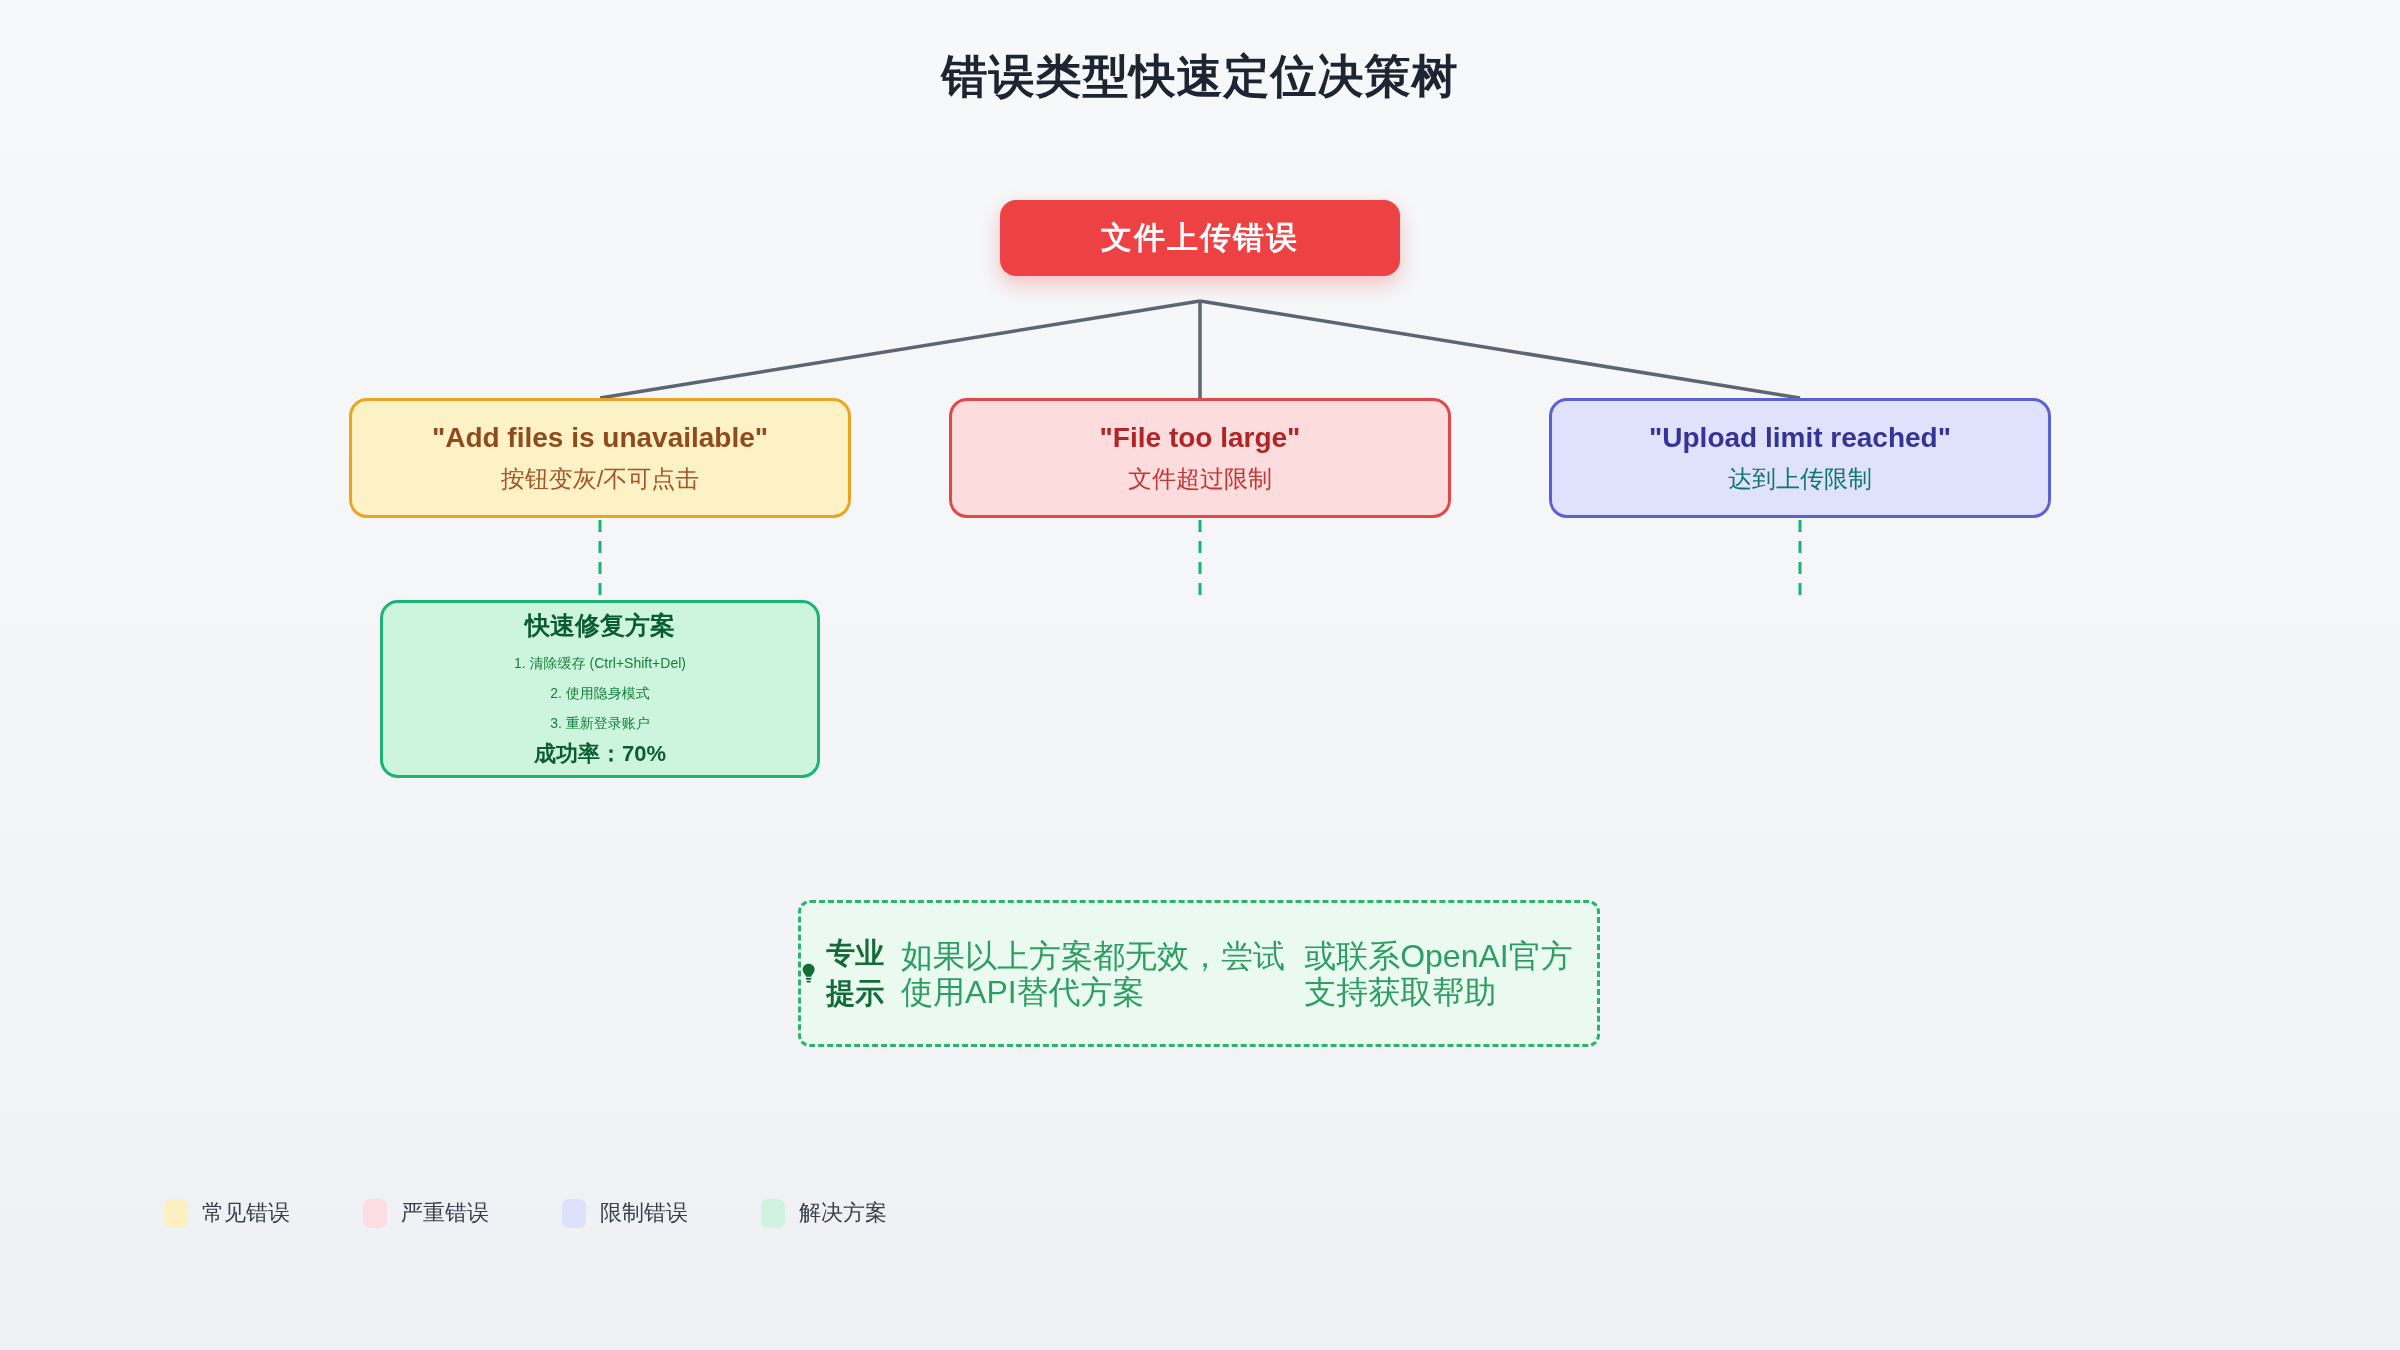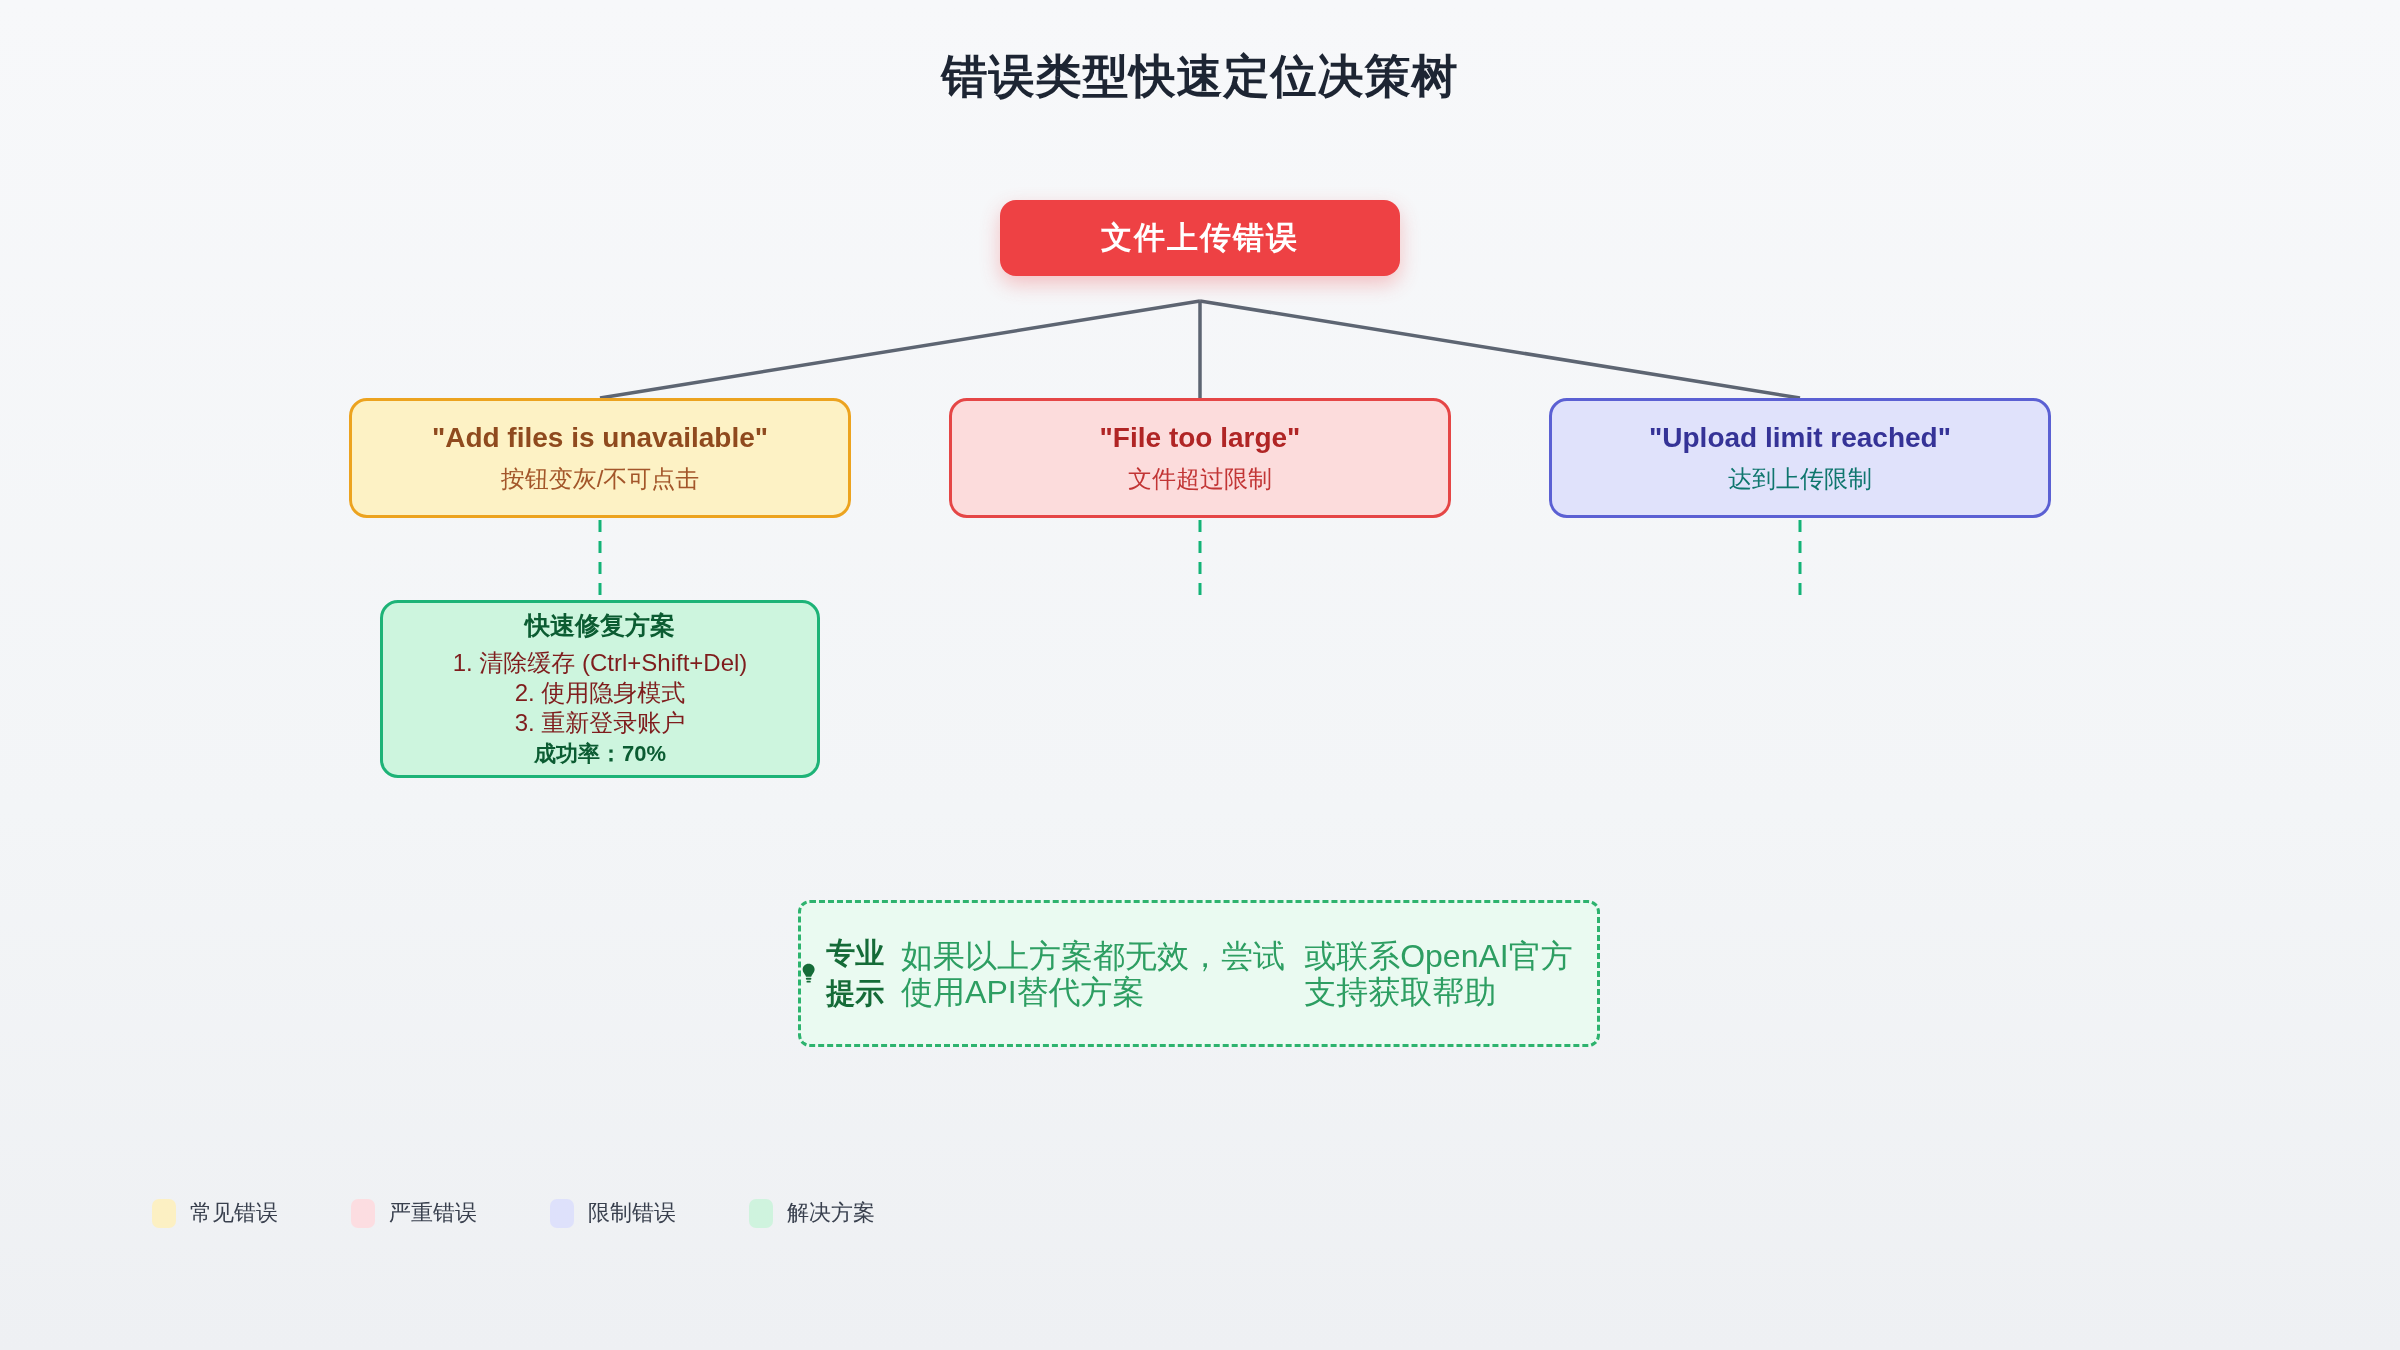--- a/index.html
+++ b/index.html
@@ -42,37 +42,37 @@
   .branch.purple .b-title{color:#353397;}
   .branch.purple .b-sub{color:#0f766e;}
   
   .solution{
     position:absolute;top:600px;width:440px;height:178px;border-radius:18px;
     background:#cdf5de;border:3px solid #1db377;box-sizing:border-box;
     display:flex;flex-direction:column;align-items:center;justify-content:center;
     padding:10px 8px;gap:2px;
   }
   .solution .s-title{font-size:25px;font-weight:700;color:#0b5c32;margin-bottom:5px;}
-  .solution .s-line{font-size:24px;color:#7f1d1d;line-height:28px;}
+  .solution .s-line{font-size:14px;color:#15803d;line-height:28px;}
   .solution .s-rate{font-size:22px;font-weight:700;color:#0b5c32;line-height:30px;}
   .solution.s1{left:380px;}
   .solution.s2{left:980px;}
   .solution.s3{left:1580px;}
   
   .tip{
     position:absolute;left:798px;top:900px;width:802px;height:147px;border-radius:12px;
     background:#eafaf1;border:3px dashed #2db36e;box-sizing:border-box;
     display:flex;align-items:center;justify-content:center;gap:4px;
   }
   .tip-head{display:flex;align-items:center;gap:10px;color:#156b38;}
   .tip-head .t-title{font-size:29px;font-weight:700;}
   .tip .t-line{font-size:32px;color:#2d9e62;line-height:36px;}
   .bulb{width:25px;height:33px;display:block;}
   
-  .legend{position:absolute;left:152px;top:1198px;display:flex;align-items:flex-end;}
+  .legend{position:absolute;left:164px;top:1198px;display:flex;align-items:flex-end;}
   .legend-item{display:flex;align-items:center;width:199px;}
   .swatch{width:24px;height:29px;border-radius:7px;margin-right:14px;flex:0 0 auto;}
   .sw-yellow{background:#fcf0c3;}
   .sw-pink{background:#fcdde1;}
   .sw-purple{background:#dee1fb;}
   .sw-green{background:#cff3de;}
   .legend-label{font-size:22px;color:#39404e;}
 </style>
 </head>
 <body>

